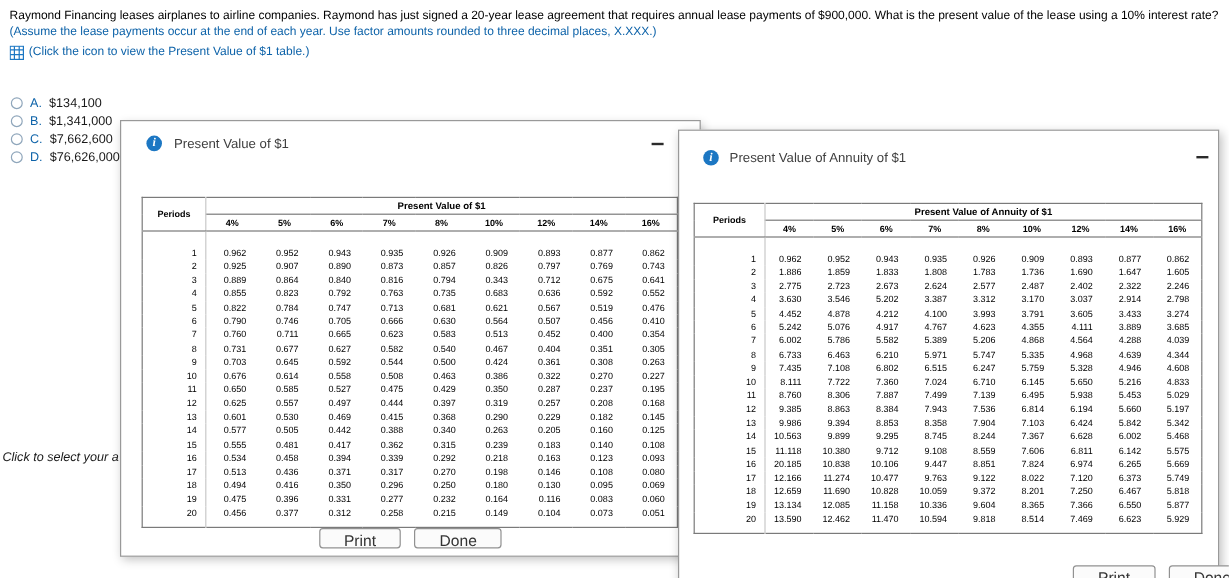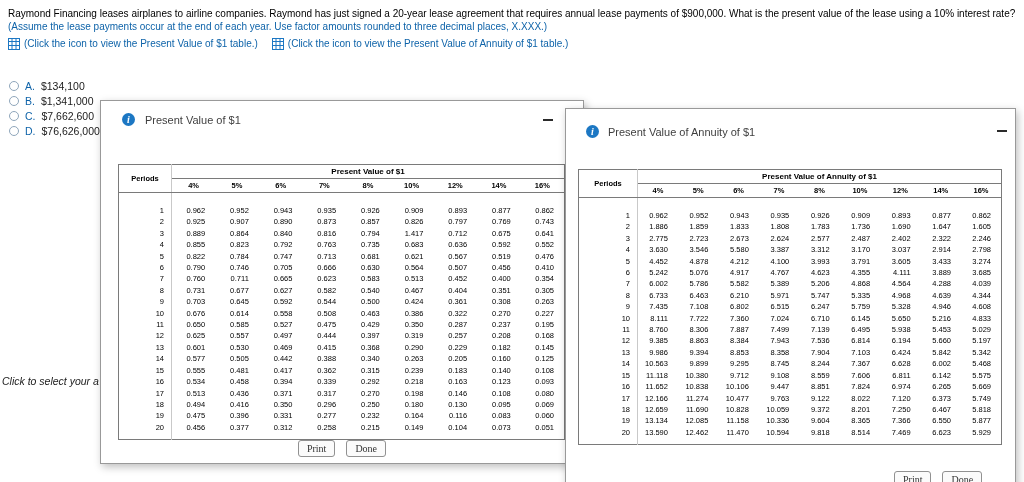--- a/index.html
+++ b/index.html
@@ -47,54 +47,42 @@
   #dialog-pva .periods-th{width:58px;}
   .rate-th{font-size:7.5px;font-weight:bold;height:13px;border-bottom:1px solid #7a7a7a;text-align:center;}
   td.period-td{text-align:right;padding-right:7px;border-right:1px solid #c9c9c9;font-size:7.5px;height:11.4px;line-height:11.4px;}
   td.factor-td{text-align:right;padding-right:10px;font-size:7.5px;height:11.4px;line-height:11.4px;}
   .factor-table tbody tr:first-child td{padding-top:12px;}
   .factor-table tbody tr:last-child td{padding-bottom:6px;}
   
   .btn-row{position:absolute;display:flex;gap:11px;}
   #dialog-pv .btn-row{left:0;right:0;top:339px;justify-content:center;}
   #dialog-pva .btn-row{left:328px;top:362px;}
-  .dlg-btn{font-family:Liberation Serif, serif;font-size:10px;color:#333;background:#fbfbfb;border:1px solid #919191;border-radius:3px;
-    padding:2px 8px;height:17px;box-sizing:border-box;cursor:pointer;}
+  .dlg-btn{font-family:Liberation Sans, sans-serif;font-size:13px;color:#333;background:#fbfbfb;border:1px solid #919191;border-radius:3px;
+    padding:2px 20px;height:17px;box-sizing:border-box;cursor:pointer;}
 </style>
 </head>
 <body>
 
 <div class="question-area">
   <div>
     <span>Raymond Financing leases airplanes to airline companies. Raymond has just signed a 20-year lease agreement that requires annual lease payments of $900,000. What is the present value of the lease using a 10% interest rate? </span><span class="blue">(Assume the lease payments occur at the end of each year. Use factor amounts rounded to three decimal places, X.XXX.)</span>
   </div>
   <div class="links-row">
     <span class="table-link">
       <span class="table-icon">
         <svg width="12" height="12" viewBox="0 0 12 12">
           <rect x="0.5" y="0.5" width="11" height="11" fill="#fff" stroke="#1c77c3"></rect>
           <line x1="0.5" y1="3.5" x2="11.5" y2="3.5" stroke="#1c77c3"></line>
           <line x1="0.5" y1="7.5" x2="11.5" y2="7.5" stroke="#1c77c3"></line>
           <line x1="4" y1="0.5" x2="4" y2="11.5" stroke="#1c77c3"></line>
           <line x1="8" y1="0.5" x2="8" y2="11.5" stroke="#1c77c3"></line>
         </svg>
       </span>
       <span>(Click the icon to view the Present Value of $1 table.)</span>
-    </span>
-    <span class="table-link">
-      <span class="table-icon">
-        <svg width="12" height="12" viewBox="0 0 12 12">
-          <rect x="0.5" y="0.5" width="11" height="11" fill="#fff" stroke="#1c77c3"></rect>
-          <line x1="0.5" y1="3.5" x2="11.5" y2="3.5" stroke="#1c77c3"></line>
-          <line x1="0.5" y1="7.5" x2="11.5" y2="7.5" stroke="#1c77c3"></line>
-          <line x1="4" y1="0.5" x2="4" y2="11.5" stroke="#1c77c3"></line>
-          <line x1="8" y1="0.5" x2="8" y2="11.5" stroke="#1c77c3"></line>
-        </svg>
-      </span>
-      <span>(Click the icon to view the Present Value of Annuity of $1 table.)</span>
     </span>
   </div>
 </div>
 
 <div class="options">
   <div class="option">
     <span class="radio"></span>
     <span class="opt-letter">A.</span>
     <span class="opt-value">$134,100</span>
   </div>
@@ -167,21 +155,21 @@
           <td class="factor-td">0.769</td>
           <td class="factor-td">0.743</td>
         </tr>
         <tr>
           <td class="period-td">3</td>
           <td class="factor-td">0.889</td>
           <td class="factor-td">0.864</td>
           <td class="factor-td">0.840</td>
           <td class="factor-td">0.816</td>
           <td class="factor-td">0.794</td>
-          <td class="factor-td">1.417</td>
+          <td class="factor-td">0.343</td>
           <td class="factor-td">0.712</td>
           <td class="factor-td">0.675</td>
           <td class="factor-td">0.641</td>
         </tr>
         <tr>
           <td class="period-td">4</td>
           <td class="factor-td">0.855</td>
           <td class="factor-td">0.823</td>
           <td class="factor-td">0.792</td>
           <td class="factor-td">0.763</td>
@@ -451,21 +439,21 @@
           <td class="factor-td">2.577</td>
           <td class="factor-td">2.487</td>
           <td class="factor-td">2.402</td>
           <td class="factor-td">2.322</td>
           <td class="factor-td">2.246</td>
         </tr>
         <tr>
           <td class="period-td">4</td>
           <td class="factor-td">3.630</td>
           <td class="factor-td">3.546</td>
-          <td class="factor-td">5.580</td>
+          <td class="factor-td">5.202</td>
           <td class="factor-td">3.387</td>
           <td class="factor-td">3.312</td>
           <td class="factor-td">3.170</td>
           <td class="factor-td">3.037</td>
           <td class="factor-td">2.914</td>
           <td class="factor-td">2.798</td>
         </tr>
         <tr>
           <td class="period-td">5</td>
           <td class="factor-td">4.452</td>
@@ -593,21 +581,21 @@
           <td class="factor-td">9.712</td>
           <td class="factor-td">9.108</td>
           <td class="factor-td">8.559</td>
           <td class="factor-td">7.606</td>
           <td class="factor-td">6.811</td>
           <td class="factor-td">6.142</td>
           <td class="factor-td">5.575</td>
         </tr>
         <tr>
           <td class="period-td">16</td>
-          <td class="factor-td">11.652</td>
+          <td class="factor-td">20.185</td>
           <td class="factor-td">10.838</td>
           <td class="factor-td">10.106</td>
           <td class="factor-td">9.447</td>
           <td class="factor-td">8.851</td>
           <td class="factor-td">7.824</td>
           <td class="factor-td">6.974</td>
           <td class="factor-td">6.265</td>
           <td class="factor-td">5.669</td>
         </tr>
         <tr>

